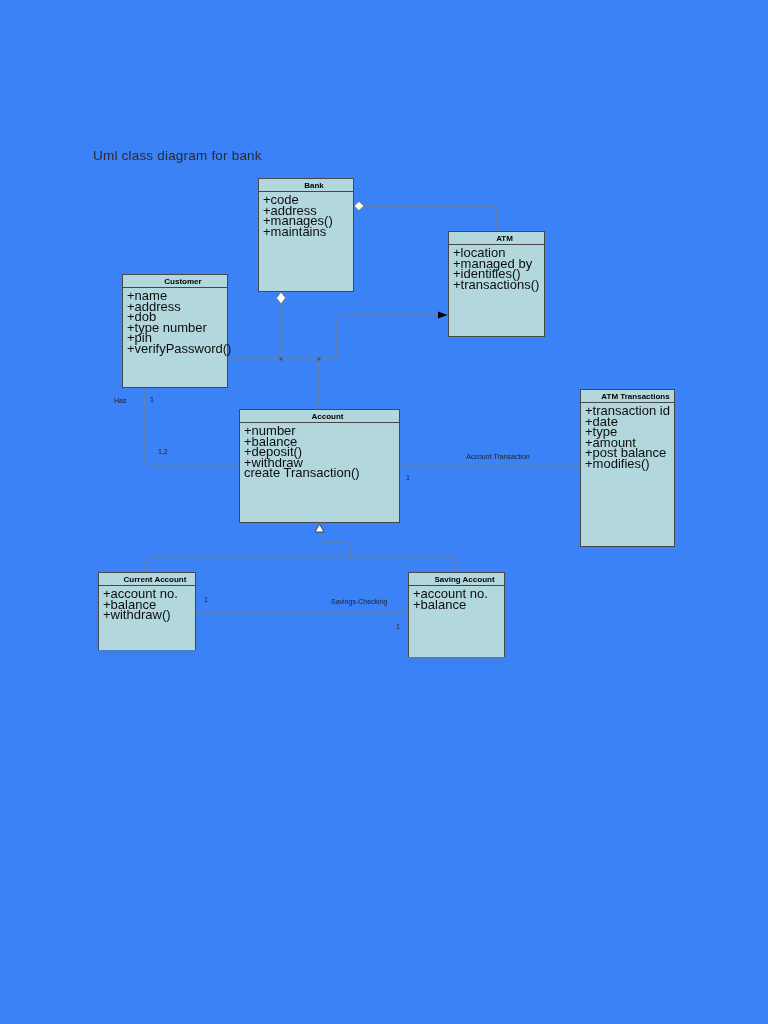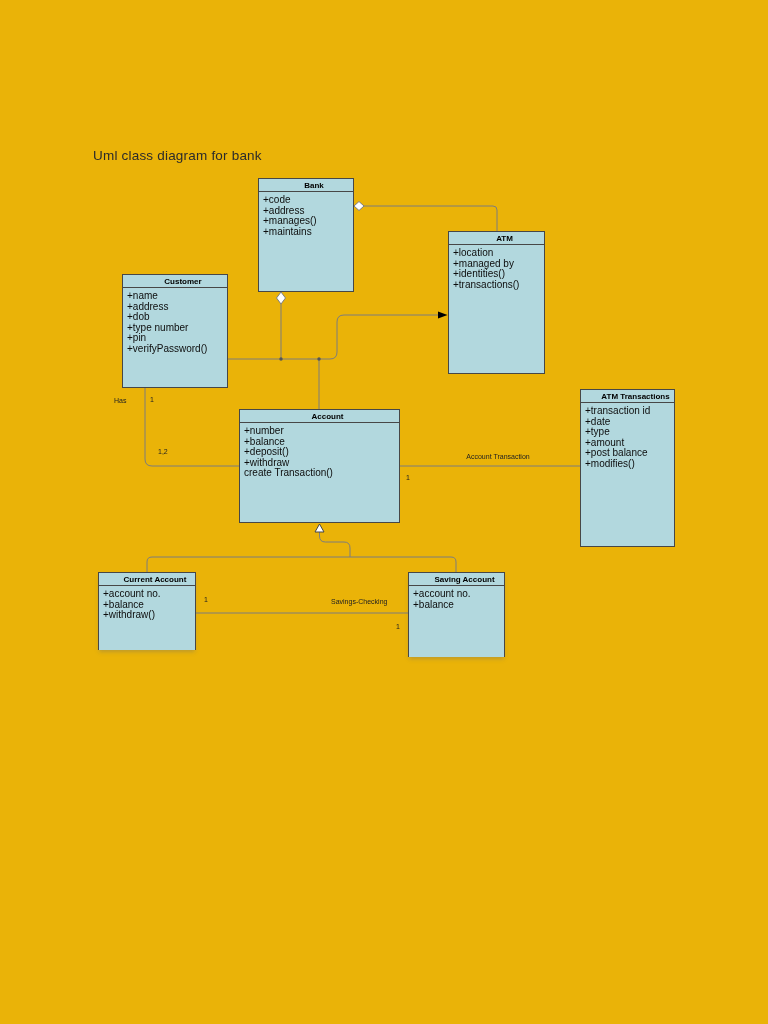--- a/index.html
+++ b/index.html
@@ -1,21 +1,21 @@
 <!DOCTYPE html>
 <html><head>
 <meta charset="utf-8">
 <style>
   html, body { margin: 0; padding: 0; background: #ffffff; }
   body {
     width: 768px; height: 1024px;
     font-family: "Liberation Sans", sans-serif;
     position: relative; overflow: hidden;
   }
-  .canvas { position: relative; width: 768px; height: 1024px; background: #eab308; }
+  .canvas { position: relative; width: 768px; height: 1024px; background: #3b82f6; }
 
   .page-title {
     position: absolute; left: 93px; top: 148px;
     font-size: 13.5px; color: #2b2b2b; letter-spacing: 0.2px;
   }
 
   .connector-layer {
     position: absolute; left: 0; top: 0; width: 768px; height: 1024px;
     pointer-events: none;
   }
@@ -25,31 +25,31 @@
     background: #b2d8de;
     border: 1px solid #474747;
   }
   .uml-class .title {
     font-size: 8px; font-weight: 700; color: #000;
     text-align: center; padding: 2px 1px 1px 17px;
     border-bottom: 1px solid #474747;
     white-space: nowrap; overflow: hidden;
   }
   .uml-class .attrs {
-    padding: 3px 0 0 4px; font-size: 10px; line-height: 10.6px; color: #0d0d0d;
+    padding: 3px 0 0 4px; font-size: 13px; line-height: 10.6px; color: #0d0d0d;
   }
   .uml-class .attrs div { white-space: nowrap; }
 
   .cut-bottom {
     border-bottom: none;
     box-shadow: 0 3px 4px -1px rgba(110,110,110,0.35);
   }
 
   #cls-bank        { left: 258px; top: 178px; width: 96px;  height: 114px; }
-  #cls-atm         { left: 448px; top: 231px; width: 97px;  height: 143px; }
+  #cls-atm         { left: 448px; top: 231px; width: 97px;  height: 106px; }
   #cls-customer    { left: 94px;  top: 274px; width: 106px; height: 114px; margin-left: 28px; }
   #cls-account     { left: 239px; top: 409px; width: 161px; height: 114px; }
   #cls-atm-trans   { left: 580px; top: 389px; width: 95px;  height: 158px; }
   #cls-current     { left: 98px;  top: 572px; width: 98px;  height: 78px;  }
   #cls-saving      { left: 408px; top: 572px; width: 97px;  height: 85px;  }
 
   .edge-label {
     position: absolute; font-size: 7px; color: #222; white-space: nowrap;
   }
   #lbl-has          { left: 114px; top: 397px; }

